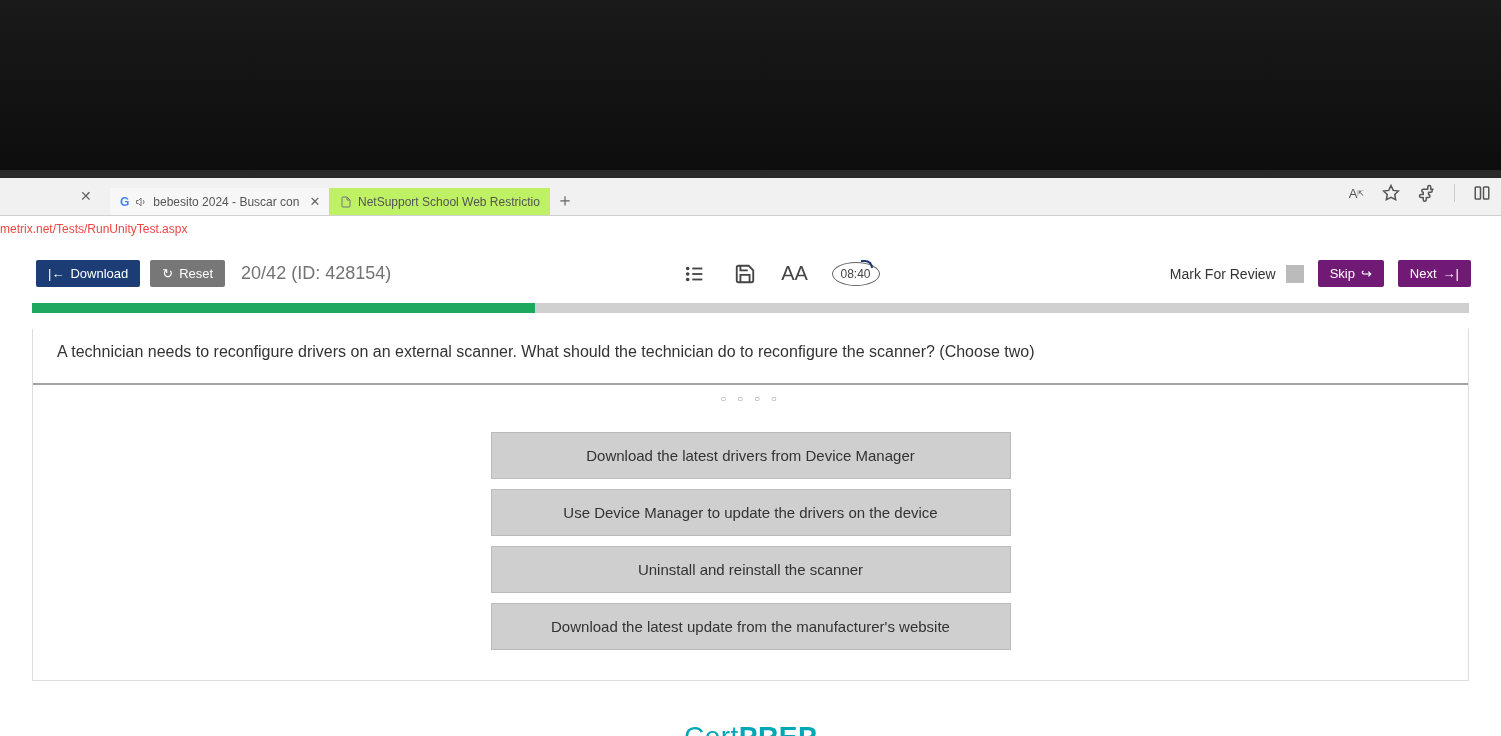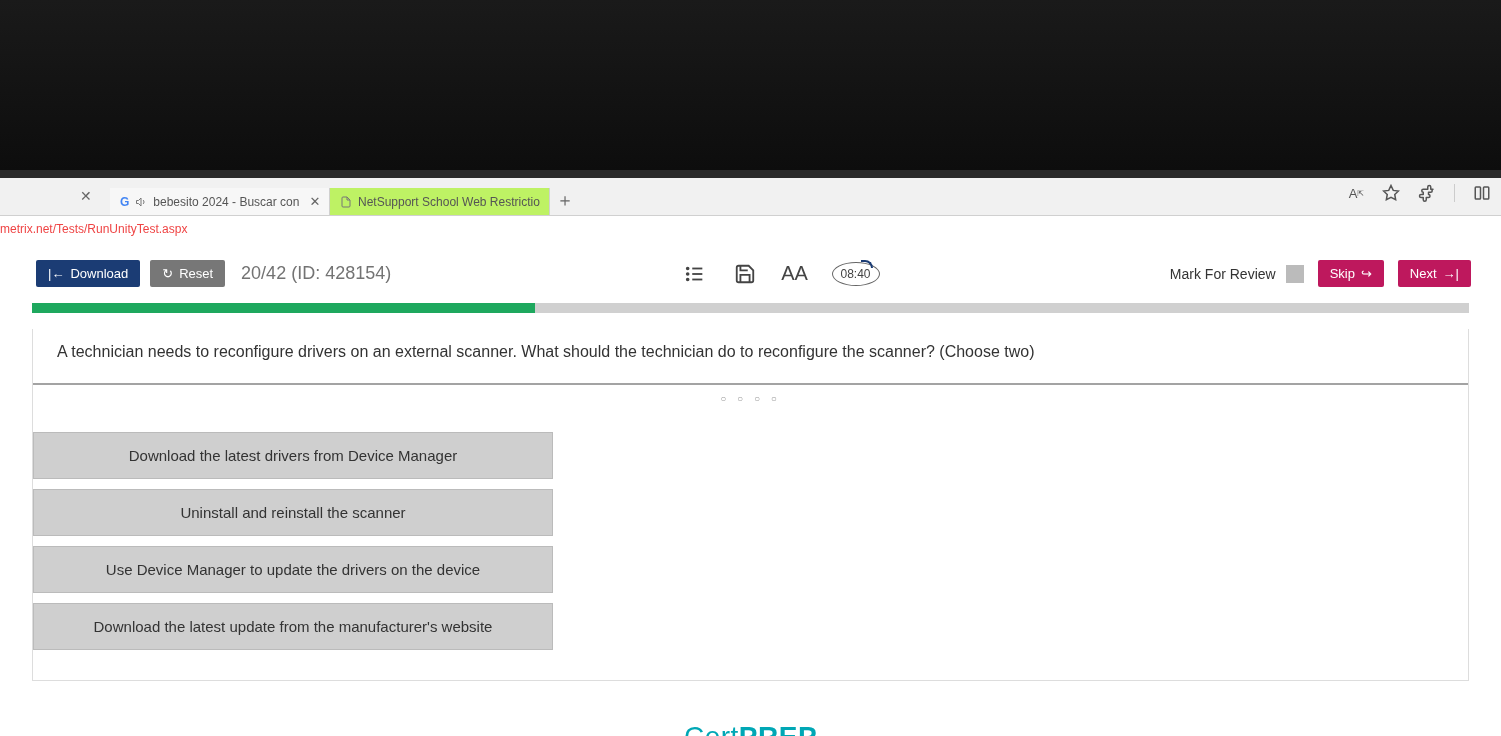--- a/index.html
+++ b/index.html
@@ -123,21 +123,21 @@
     position:absolute;
     top:-3px; right:6px;
     width:10px; height:6px;
     border-top:2px solid #1b3c74;
     border-right:2px solid #1b3c74;
     border-radius: 0 8px 0 0;
   }
   .right-controls { display:flex; align-items:center; gap:14px; }
   .mark-review { font-size:14px; color:#333; display:flex; align-items:center; gap:10px;}
   .mark-box { width:18px; height:18px; background:#bbb; display:inline-block;}
-  .btn-skip, .btn-next { background:#be185d; }
+  .btn-skip, .btn-next { background:#701a75; }
   
   .progress-wrap {
     margin: 10px 32px 0 32px;
     height: 10px;
     background:#d0d0d0;
     position:relative;
   }
   .progress-fill {
     position:absolute; left:0; top:0; bottom:0;
     background:#1ea85e;
@@ -152,21 +152,21 @@
   .question-text {
     padding: 14px 20px 22px 24px;
     font-size: 16px;
     color:#333;
     border-bottom:2px solid #a3a3a3;
   }
   .dots-row { text-align:center; padding:8px 0; color:#999; font-size:10px; letter-spacing:4px;}
   .options {
     display:flex;
     flex-direction:column;
-    align-items:flex-start;
+    align-items:center;
     gap:10px;
     padding: 20px 0 30px 0;
   }
   .option {
     width:520px;
     background:#cfcfcf;
     border:1px solid #bbb;
     padding:14px 10px;
     text-align:center;
     font-size:15px;
@@ -302,22 +302,22 @@
 
     <div class="progress-wrap">
       <div class="progress-fill" style="width: 35%;"></div>
     </div>
 
     <div class="question-box">
       <div class="question-text">A technician needs to reconfigure drivers on an external scanner. What should the technician do to reconfigure the scanner? (Choose two)</div>
       <div class="dots-row">○ ○ ○ ○</div>
       <div class="options">
         <div class="option">Download the latest drivers from Device Manager</div>
+        <div class="option">Use Device Manager to update the drivers on the device</div>
         <div class="option">Uninstall and reinstall the scanner</div>
-        <div class="option">Use Device Manager to update the drivers on the device</div>
         <div class="option">Download the latest update from the manufacturer's website</div>
       </div>
     </div>
 
     <div class="footer-brand">
       <span>Cert</span><span class="bold">PREP</span>
     </div>
 
   </div>
 </div>

